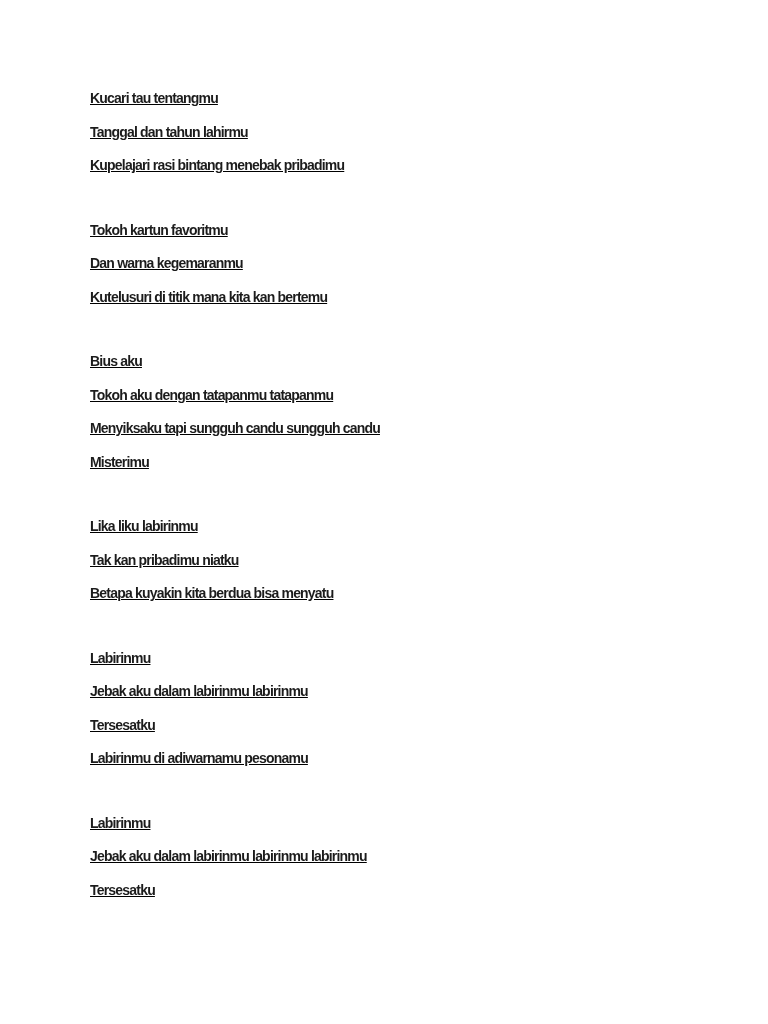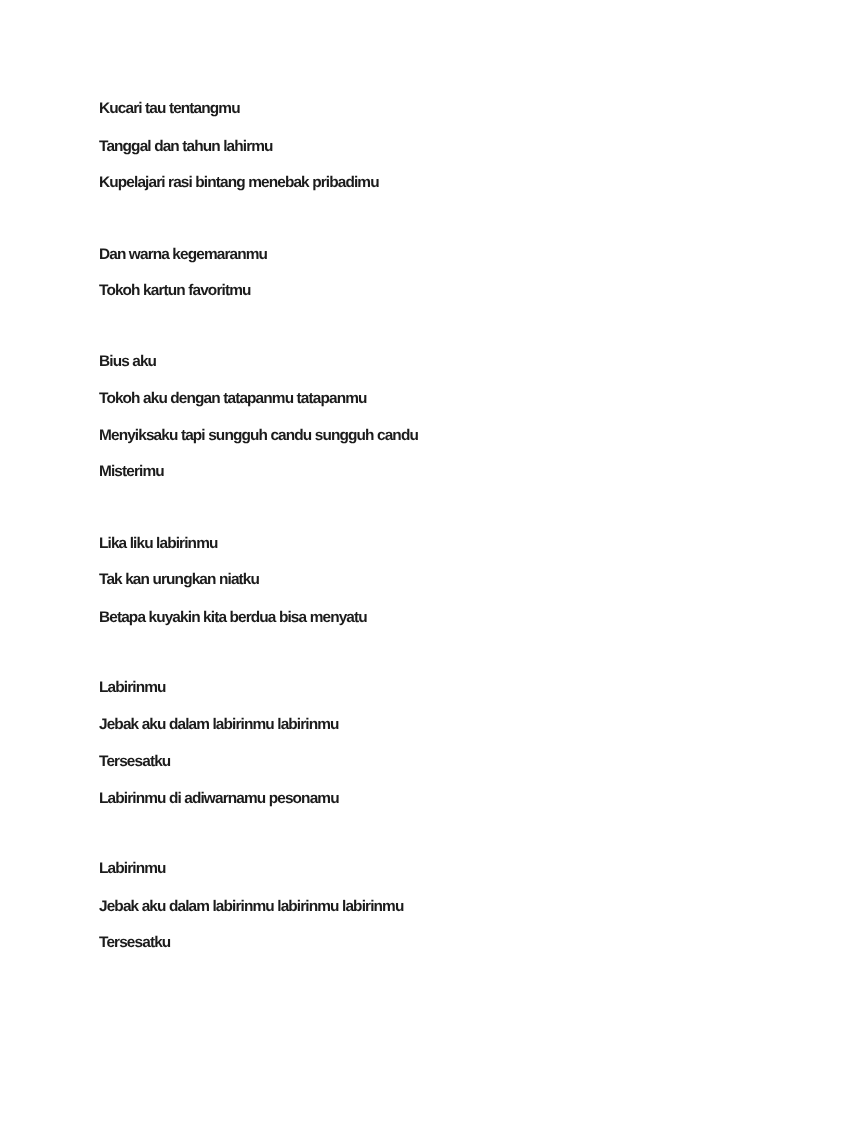--- a/index.html
+++ b/index.html
@@ -11,20 +11,21 @@
     height: 1024px;
     background: #ffffff;
     overflow: hidden;
     font-family: "Liberation Sans", sans-serif;
   }
   .page {
     position: relative;
     width: 728px;
     height: 1024px;
     background: #ffffff;
+    text-decoration: underline;
   }
   .lyrics {
     padding: 82px 60px 0 90px;
     color: #1c1c1c;
     font-size: 14px;
     font-weight: 700;
     letter-spacing: -0.8px;
   }
   .stanza {
     margin: 0 0 31px 0;
@@ -40,32 +41,33 @@
 <body>
 
 <div class="page">
   <div class="lyrics">
       <div class="stanza">
         <p class="line">Kucari tau tentangmu</p>
         <p class="line">Tanggal dan tahun lahirmu</p>
         <p class="line">Kupelajari rasi bintang menebak pribadimu</p>
       </div>
       <div class="stanza">
+        <p class="line">Tokoh kartun favoritmu</p>
         <p class="line">Dan warna kegemaranmu</p>
-        <p class="line">Tokoh kartun favoritmu</p>
+        <p class="line">Kutelusuri di titik mana kita kan bertemu</p>
       </div>
       <div class="stanza">
         <p class="line">Bius aku</p>
         <p class="line">Tokoh aku dengan tatapanmu tatapanmu</p>
         <p class="line">Menyiksaku tapi sungguh candu sungguh candu</p>
         <p class="line">Misterimu</p>
       </div>
       <div class="stanza">
         <p class="line">Lika liku labirinmu</p>
-        <p class="line">Tak kan urungkan niatku</p>
+        <p class="line">Tak kan pribadimu niatku</p>
         <p class="line">Betapa kuyakin kita berdua bisa menyatu</p>
       </div>
       <div class="stanza">
         <p class="line">Labirinmu</p>
         <p class="line">Jebak aku dalam labirinmu labirinmu</p>
         <p class="line">Tersesatku</p>
         <p class="line">Labirinmu di adiwarnamu pesonamu</p>
       </div>
       <div class="stanza">
         <p class="line">Labirinmu</p>

